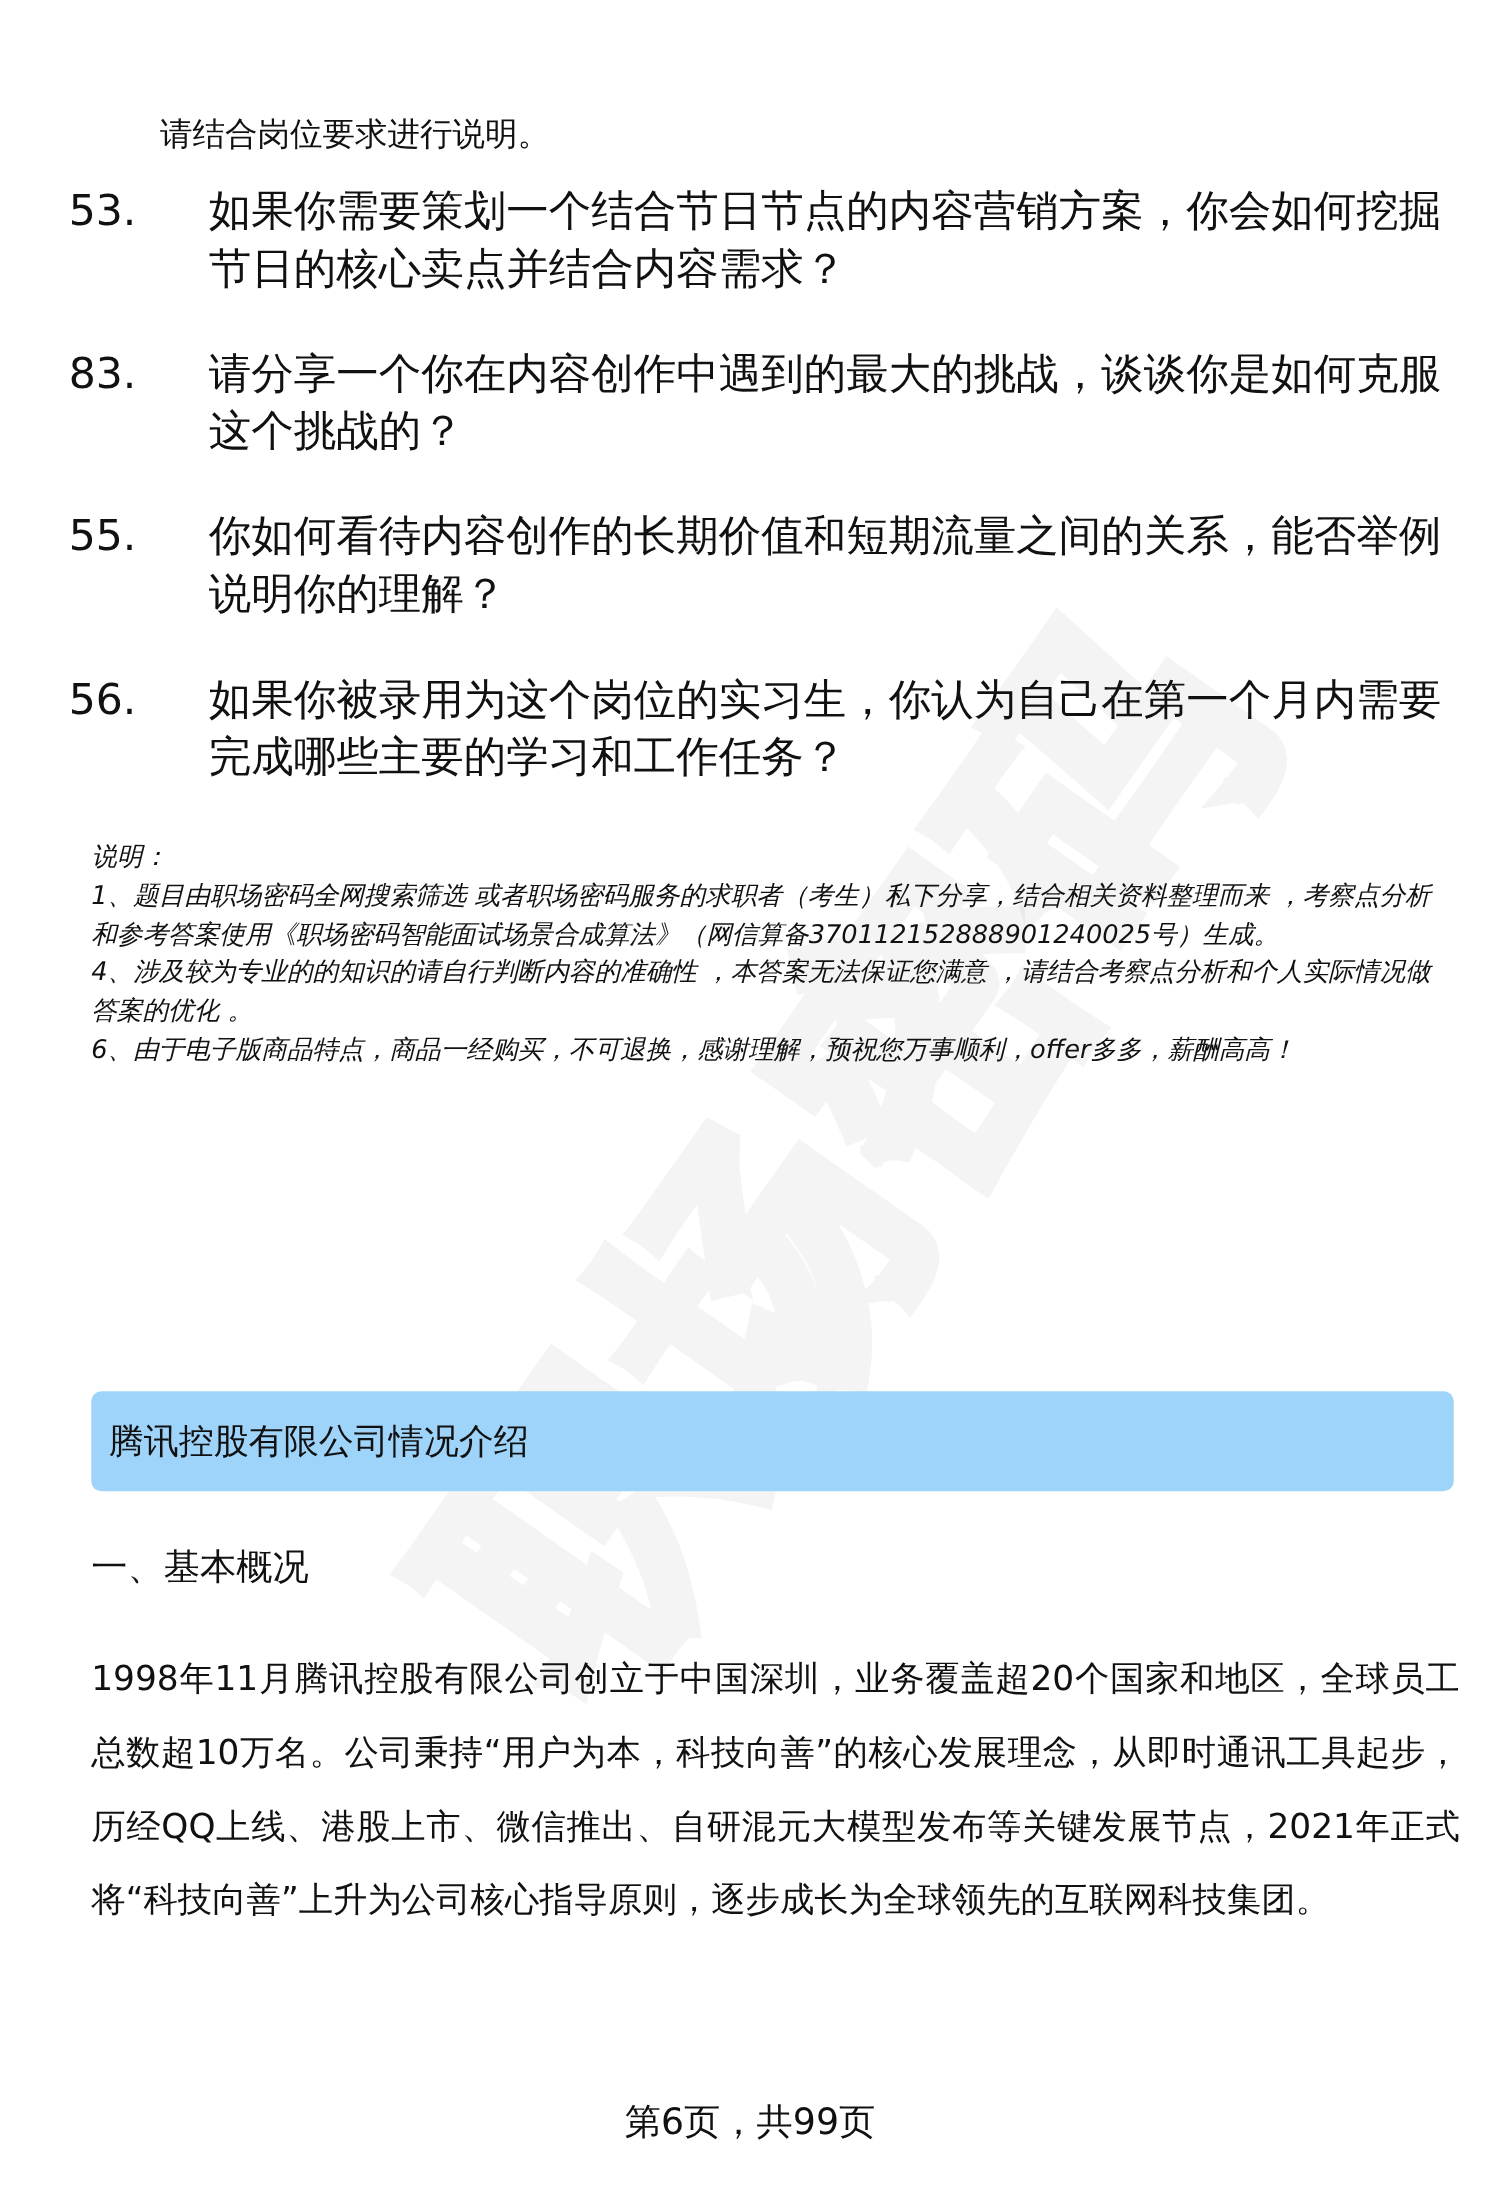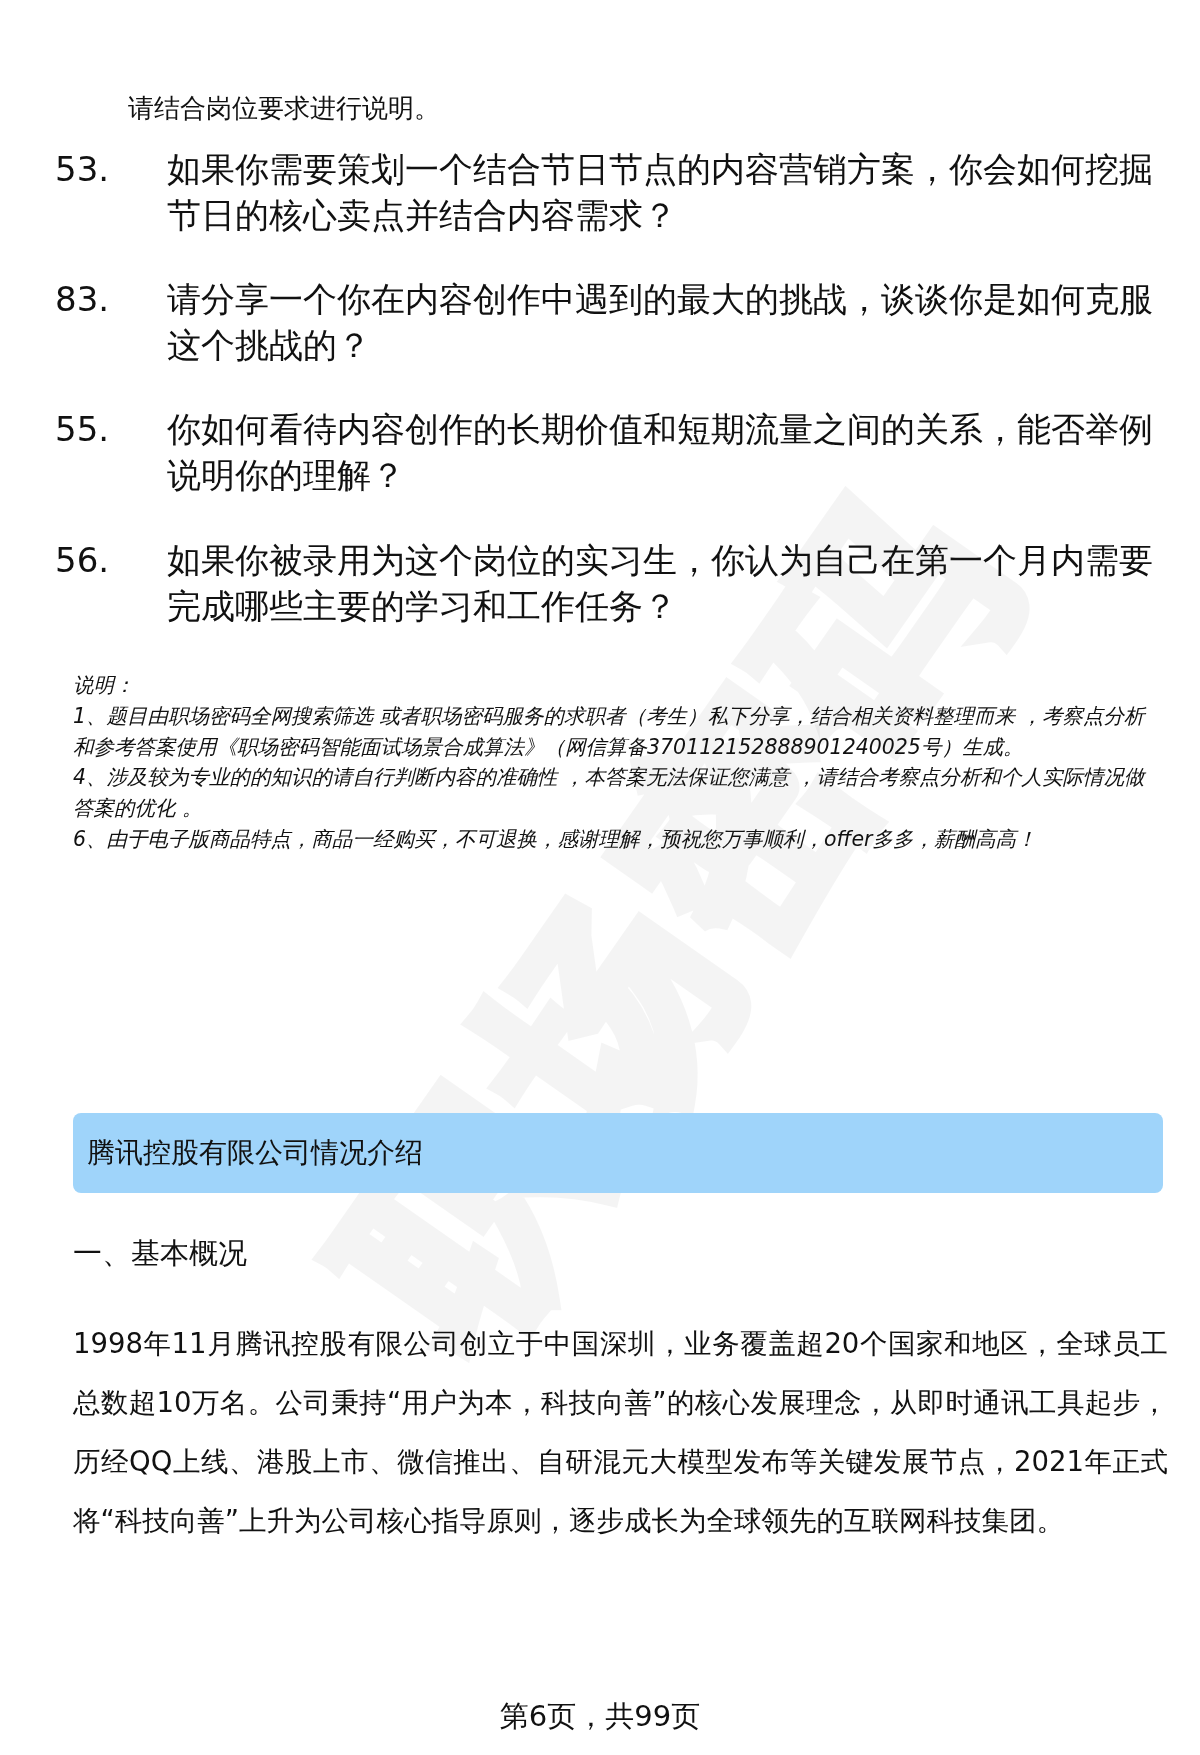--- a/index.html
+++ b/index.html
@@ -17,21 +17,21 @@
   .question .text { margin-left:112px; display:block; }
   .notes { position:absolute; left:73px; top:670px; width:1090px; font-size:20.5px; line-height:30.8px;font-style:italic; }
   .notes .note-title { display:block; }
   .notes .note-item { display:block; }
   .banner { position:absolute; left:73px; top:1113px; width:1090px; height:80px;
             background:#9fd4fa; border-radius:8px; display:flex; align-items:center; }
   .banner .banner-title { margin-left:14px; font-size:28px; font-weight:normal; color:#111; }
   .section-heading { position:absolute; left:73px; top:1233px; font-size:29px; line-height:40px; }
   .paragraph { position:absolute; left:73px; top:1314px; width:1095px; font-size:27.5px; line-height:59px;
                text-align:justify; }
-  .footer { position:absolute; left:0; width:1200px; top:1676px; text-align:center; font-size:29px; line-height:42px;margin-top:19px; }
+  .footer { position:absolute; left:0; width:1200px; top:1676px; text-align:center; font-size:29px; line-height:42px; }
 </style>
 </head>
 <body>
 
 <div class="watermark">
   <span>职场密码</span>
 </div>
 
 <div class="content">
 

